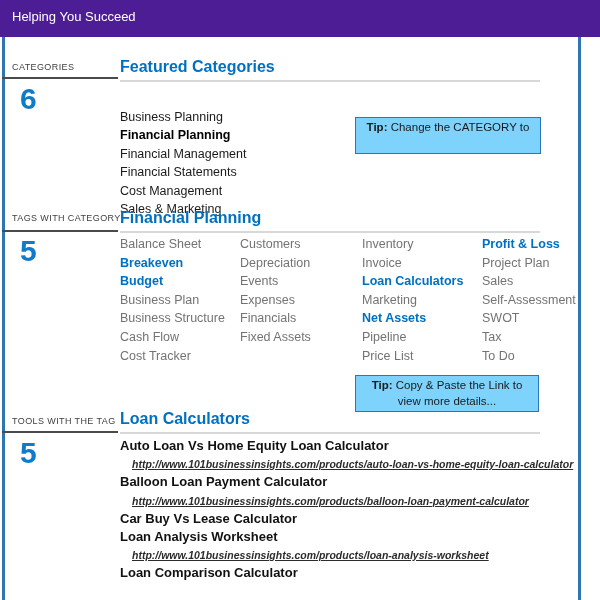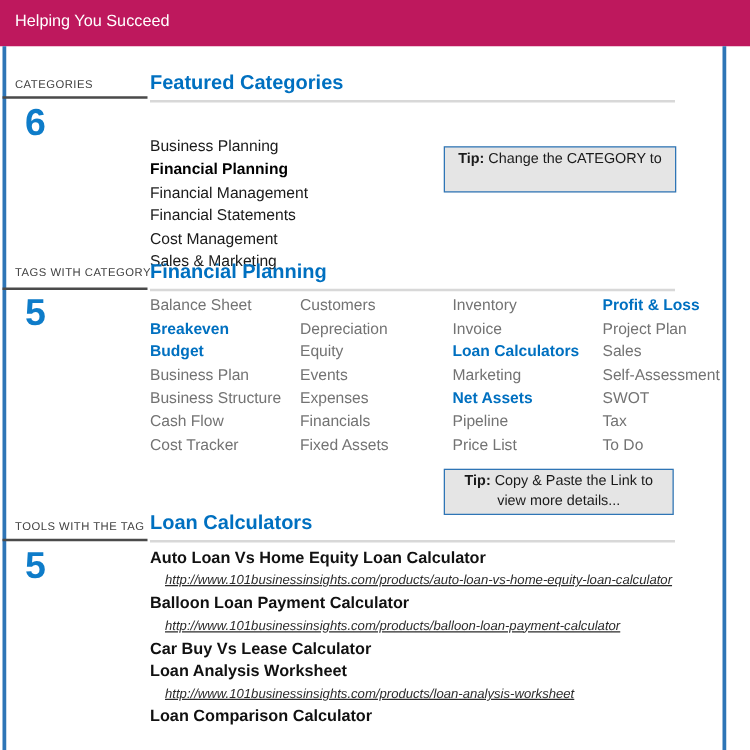--- a/index.html
+++ b/index.html
@@ -1,21 +1,21 @@
 <!DOCTYPE html>
 <html><head>
 <meta charset="utf-8">
 <style>
   * { margin:0; padding:0; box-sizing:border-box; }
   body { background:#fff; }
   .page { position:relative; width:600px; height:600px; background:#ffffff;
           font-family:"Liberation Sans", sans-serif; overflow:hidden; }
 
   
-  .topbar { position:absolute; left:0; top:0; width:600px; height:37px; background:#be185d; }
+  .topbar { position:absolute; left:0; top:0; width:600px; height:37px; background:#4c1d95; }
   .topbar-title { position:absolute; left:12px; top:9px; color:#ffffff; font-size:13px; }
 
   
   .frame-left  { position:absolute; left:2px;  top:37px; width:3px; height:563px; background:#2E75B6; }
   .frame-right { position:absolute; left:578px; top:37px; width:3px; height:563px; background:#2E75B6; }
 
   
   .side-label { position:absolute; left:12px; font-size:9px; font-weight:normal; color:#404040; letter-spacing:0.4px; }
   .count { position:absolute; left:20px; font-size:30px; font-weight:bold; color:#0E7CC9; }
   .label-line { position:absolute; left:2px; width:116px; height:2px; background:#4a4a4a; }
@@ -29,31 +29,31 @@
   .cat-item { height:18.4px; line-height:18.4px; font-size:12.5px; color:#1a1a1a; white-space:nowrap; }
   .cat-item.selected { font-weight:bold; color:#000; }
 
   
   .tag-grid { position:absolute; left:120px; top:235px; display:grid;
               grid-template-columns:120px 122px 120px 96px; }
   .tag { height:18.6px; line-height:18.6px; font-size:12.5px; color:#737373; white-space:nowrap; }
   .tag.active { color:#0070C0; font-weight:bold; }
 
   
-  .tip { position:absolute; border:1.5px solid #2E75B6; background:#e5e5e5; text-align:center;
+  .tip { position:absolute; border:1.5px solid #2E75B6; background:#7dd3fc; text-align:center;
          font-size:11.5px; color:#1a1a1a; line-height:15.5px; padding-top:2px; }
   .tip b { font-weight:bold; }
   .tip-1 { left:355px; top:117px; width:186px; height:37px; }
   .tip-2 { left:355px; top:375px; width:184px; height:37px; }
 
   
   .tools-list { position:absolute; left:120px; top:437px; width:445px; }
   .tool-name { height:18.2px; line-height:18.2px; font-size:13px; font-weight:bold; color:#111; white-space:nowrap; }
   .tool-url  { height:18.2px; line-height:18.2px; font-size:10.5px; font-style:italic;
-               color:#2b2b2b; text-decoration:underline; padding-left:12px; white-space:nowrap; }
+               color:#2b2b2b; text-decoration:underline; padding-left:12px; white-space:nowrap;font-weight:bold; }
 </style>
 </head>
 <body>
 
 <div class="page">
 
   <div class="topbar">
     <div class="topbar-title">Helping You Succeed</div>
   </div>
   <div class="frame-left"></div>
@@ -90,21 +90,20 @@
       <div class="tag active">Breakeven</div>
       <div class="tag active">Budget</div>
       <div class="tag">Business Plan</div>
       <div class="tag">Business Structure</div>
       <div class="tag">Cash Flow</div>
       <div class="tag">Cost Tracker</div>
     </div>
     <div>
       <div class="tag">Customers</div>
       <div class="tag">Depreciation</div>
-      <div class="tag">Equity</div>
       <div class="tag">Events</div>
       <div class="tag">Expenses</div>
       <div class="tag">Financials</div>
       <div class="tag">Fixed Assets</div>
     </div>
     <div>
       <div class="tag">Inventory</div>
       <div class="tag">Invoice</div>
       <div class="tag active">Loan Calculators</div>
       <div class="tag">Marketing</div>

